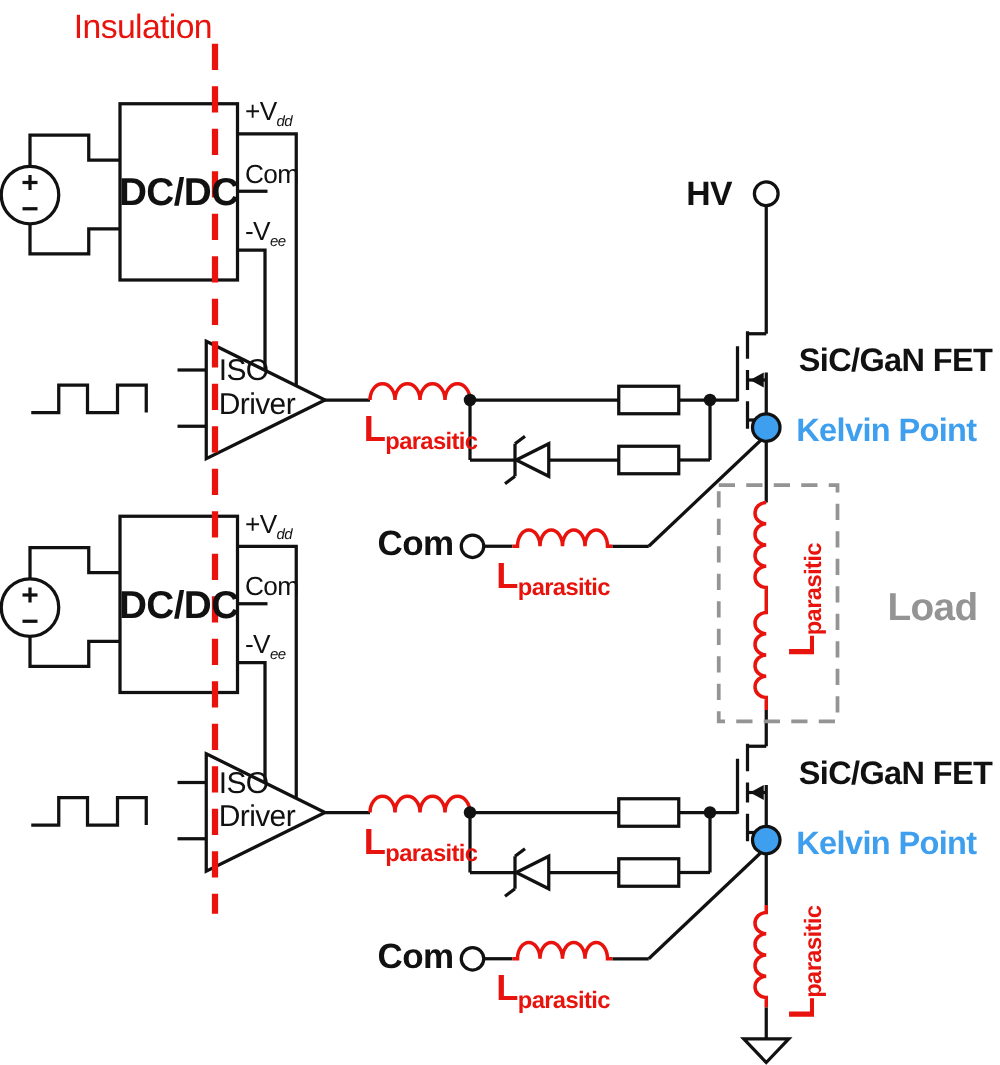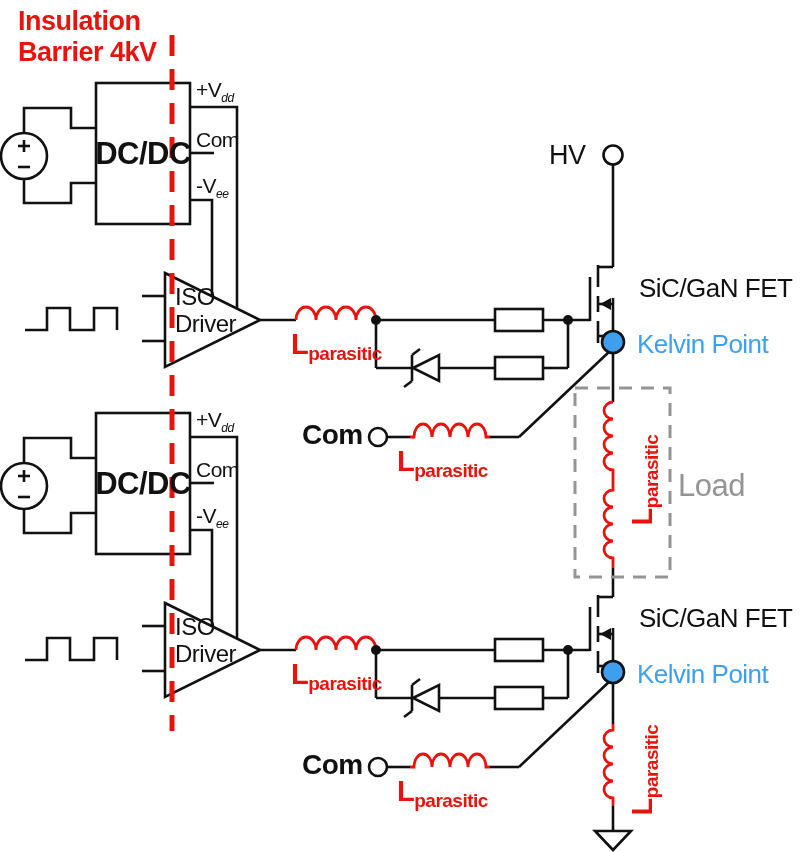--- a/index.html
+++ b/index.html
@@ -10,27 +10,27 @@
           font-family:"Liberation Sans",sans-serif;color:var(--line);}
   svg{position:absolute;left:0;top:0;z-index:1;}
   .k{stroke:var(--line);stroke-width:2.6;fill:none;stroke-linecap:butt;}
   .kf{stroke:var(--line);stroke-width:2.6;fill:#fff;}
   .dot{fill:var(--line);stroke:none;}
   .r{stroke:var(--red);stroke-width:2.8;fill:none;}
   .kelvin{fill:var(--blue);stroke:var(--line);stroke-width:2.6;}
   .loadbox{stroke:var(--gray);stroke-width:3;fill:none;stroke-dasharray:13 9;}
   .barrier{stroke:var(--red);stroke-width:5;stroke-dasharray:21 13;fill:none;}
   .lbl{position:absolute;z-index:2;white-space:nowrap;letter-spacing:-0.5px;}
-  .title-t{color:var(--red);font-weight:bold;font-size:27px;line-height:31px;}
+  .title-t{color:var(--red);font-weight:normal;font-size:27px;line-height:31px;margin-left:41px;}
   .dcdc-t{font-weight:800;font-size:31px;line-height:34px;width:94px;height:141px;
           display:flex;flex-direction:row;align-items:center;justify-content:center;}
   .pin-t{font-size:21px;}
   .pin-t sub{font-size:12px;font-style:italic;}
   .iso-t{font-size:24px;line-height:27px;}
-  .big-t{font-weight:normal;font-size:26px;}
+  .big-t{font-weight:bold;font-size:26px;}
   .blue-t{color:var(--blue);}
   .gray-t{color:var(--gray);font-size:31px;}
   .com-t{font-weight:bold;font-size:28px;}
   .lpar{color:var(--red);font-weight:bold;}
   .lmain{font-size:29px;}
   .lsub{font-size:19px;vertical-align:-6px;}
   .vrot{width:116px;height:28px;text-align:center;transform:rotate(-90deg);}
 </style>
 </head>
 <body>
@@ -178,21 +178,20 @@
       <polygon class="kf" points="595,831 631,831 613,850"></polygon>
     </g>
     <circle class="kelvin" cx="613" cy="672" r="11"></circle>
   </g>
 
   <line class="barrier" x1="172" y1="35" x2="172" y2="731"></line>
 </svg>
 
 <div class="lbl title-t" style="left:18px;top:6px">
   <div>Insulation</div>
-      <div>Barrier 4kV</div>
 </div>
 
 <div class="lbl dcdc-t" style="left:96px;top:83px">
   <span>DC/</span>
       <span>DC</span>
 </div>
 <div class="lbl pin-t" style="left:196px;top:78px"><span>+V</span><sub>dd</sub></div>
 <div class="lbl pin-t" style="left:196px;top:128px">Com</div>
 <div class="lbl pin-t" style="left:196px;top:174px"><span>-V</span><sub>ee</sub></div>
 <div class="lbl iso-t" style="left:175px;top:283px">
@@ -201,21 +200,21 @@
 </div>
 <div class="lbl lpar" style="left:291px;top:328px"><span class="lmain">L</span><span class="lsub">parasitic</span></div>
 
 <div class="lbl big-t" style="left:549px;top:140px;font-size:27px">HV</div>
 <div class="lbl big-t" style="left:639px;top:273px">SiC/GaN FET</div>
 <div class="lbl big-t blue-t" style="left:637px;top:329px">Kelvin Point</div>
 
 <div class="lbl com-t" style="left:302px;top:419px">Com</div>
 <div class="lbl lpar" style="left:397px;top:445px"><span class="lmain">L</span><span class="lsub">parasitic</span></div>
 
-<div class="lbl big-t gray-t" style="left:678px;top:468px">Load</div>
+<div class="lbl big-t gray-t" style="left:710px;top:468px">Load</div>
 <div class="lbl lpar vrot" style="left:582px;top:466px"><span class="lmain">L</span><span class="lsub">parasitic</span></div>
 
 <div class="lbl dcdc-t" style="left:96px;top:413px">
   <span>DC/</span>
       <span>DC</span>
 </div>
 <div class="lbl pin-t" style="left:196px;top:408px"><span>+V</span><sub>dd</sub></div>
 <div class="lbl pin-t" style="left:196px;top:458px">Com</div>
 <div class="lbl pin-t" style="left:196px;top:504px"><span>-V</span><sub>ee</sub></div>
 <div class="lbl iso-t" style="left:175px;top:613px">

